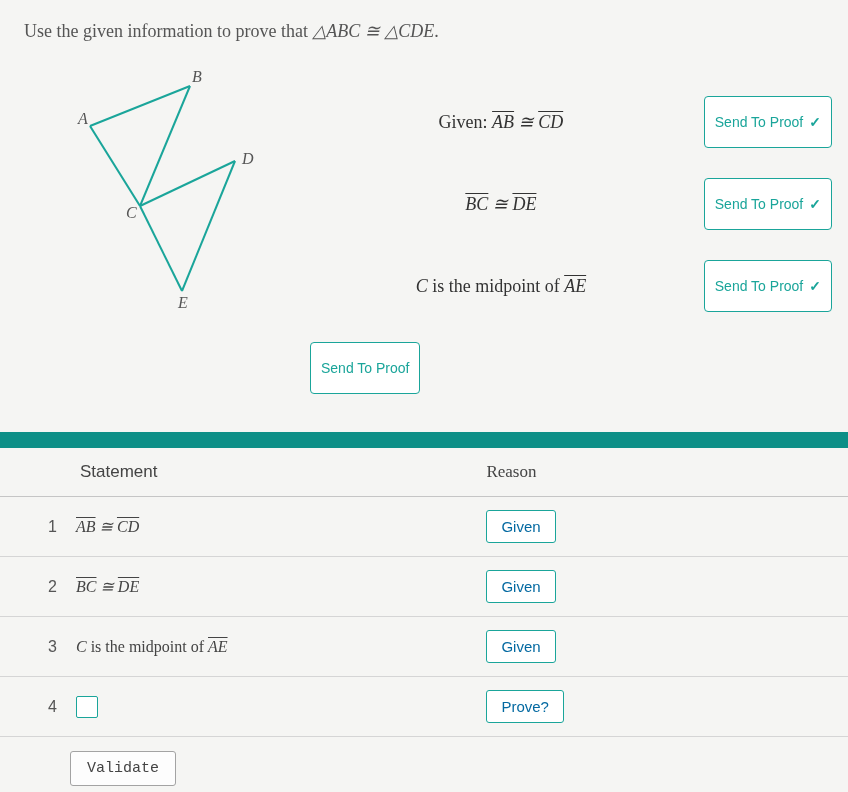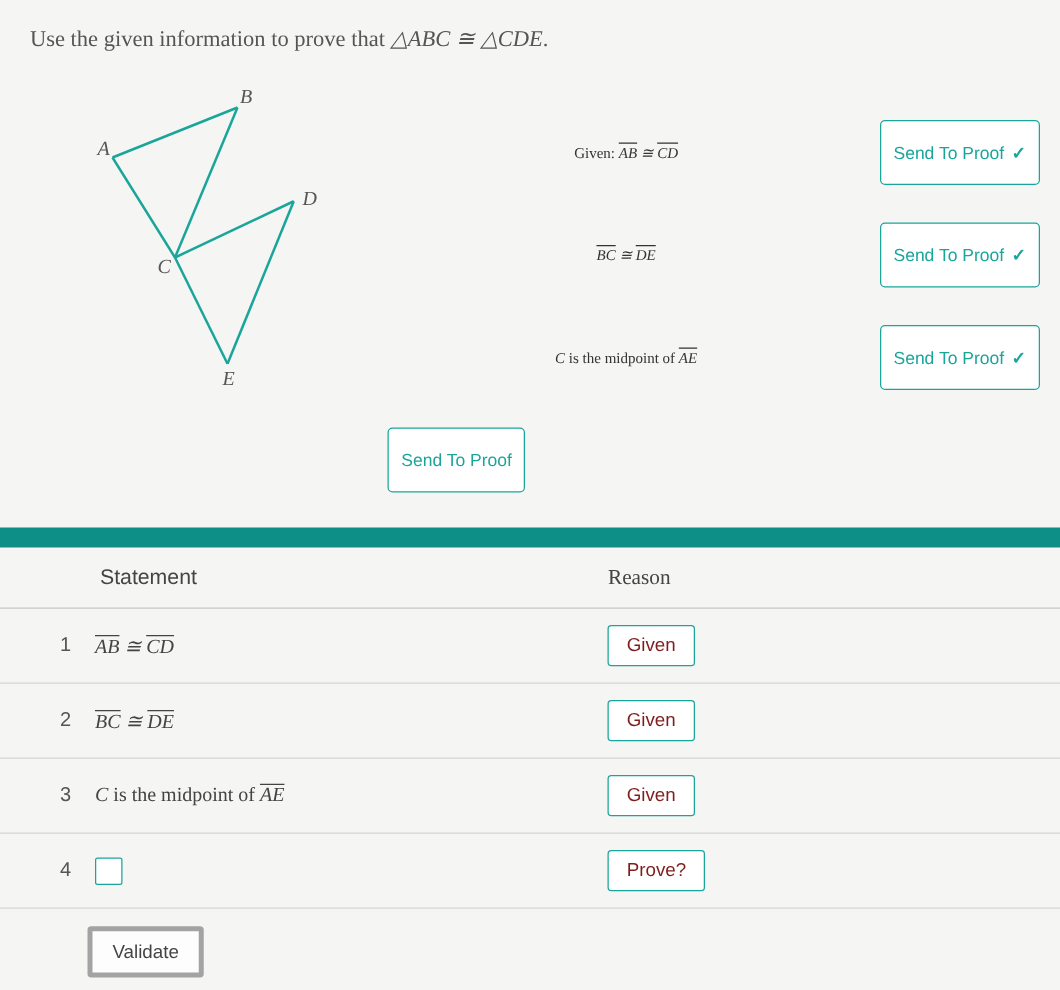--- a/index.html
+++ b/index.html
@@ -40,21 +40,21 @@
     gap: 30px;
     padding-top: 30px;
   }
   .given-row {
     display: flex;
     align-items: center;
     justify-content: space-between;
     gap: 12px;
   }
   .given-text {
-    font-size: 12px;
+    font-size: 18px;
     color: #333;
     font-style: italic;
     text-align: center;
     flex: 1;
   }
   .given-text .nomath { font-style: normal; }
   .overline {
     text-decoration: overline;
     font-style: italic;
   }
@@ -71,20 +71,21 @@
     gap: 6px;
     font-family: Arial, sans-serif;
     cursor: pointer;
   }
   .checkmark {
     color: #1aa59a;
     font-weight: bold;
   }
   .proof-table {
     width: 100%;
+    margin-top: 10px;
   }
   .proof-header {
     background: #0d8f87;
     height: 16px;
   }
   .proof-titles {
     display: flex;
     border-bottom: 1px solid #c5c5c5;
   }
   .col-stmt {
@@ -126,47 +127,47 @@
   .stmt-content .nomath { font-style: normal; }
   .reason-cell {
     width: 45%;
     padding: 10px 20px;
   }
   .reason-chip {
     display: inline-block;
     border: 1px solid #1aa59a;
     border-radius: 3px;
     background: #fff;
-    color: #7f1d1d;
+    color: #0369a1;
     font-size: 15px;
     padding: 7px 14px;
     font-family: Arial, sans-serif;
     cursor: pointer;
   }
   .empty-box {
     display: inline-block;
     width: 22px;
     height: 22px;
     border: 1px solid #1aa59a;
     border-radius: 2px;
     background: #fff;
     vertical-align: middle;
     cursor: pointer;
   }
   .validate-wrap {
     padding: 14px 0 0 70px;
   }
   .validate-btn {
-    border: 4px solid #a3a3a3;
+    border: 1px solid #a3a3a3;
     border-radius: 3px;
     background: #fdfdfd;
     color: #444;
     font-size: 15px;
     padding: 8px 16px;
-    font-family: Liberation Sans, sans-serif;
+    font-family: Liberation Mono, monospace;
     cursor: pointer;
     text-align: right;
   }
 </style>
 </head>
 <body>
 
 <div class="page">
 
   <div class="prompt">

